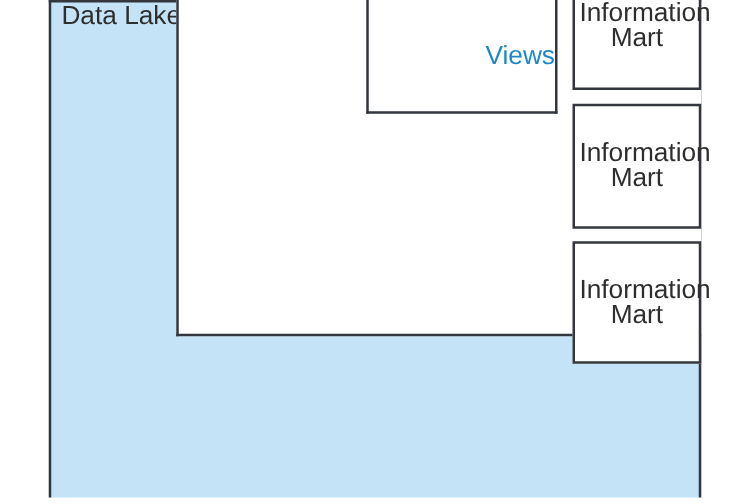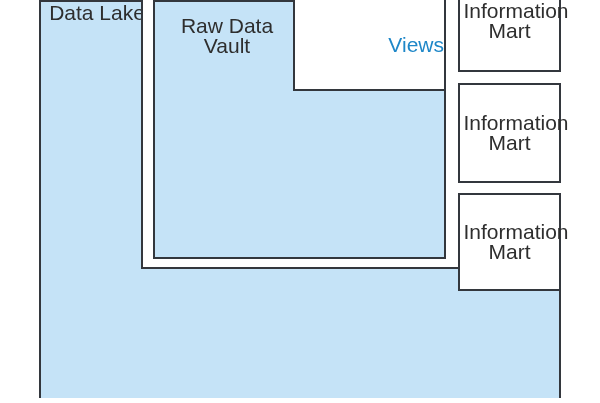--- a/index.html
+++ b/index.html
@@ -88,23 +88,20 @@
 <body>
 
 <div id="page">
 
   <div class="box data-lake">
     <div class="data-lake-label">Data Lake</div>
   </div>
 
   <div class="box white-container"></div>
 
-  <div class="box raw-data-vault">
-    <div class="raw-data-vault-label">Raw Data Vault</div>
-  </div>
 
   <div class="box business-vault">
     <div class="views-link">Views</div>
   </div>
 
   <div class="box info-mart info-mart-1">
     <div class="info-mart-label">Information Mart</div>
   </div>
 
   <div class="box info-mart info-mart-2">

